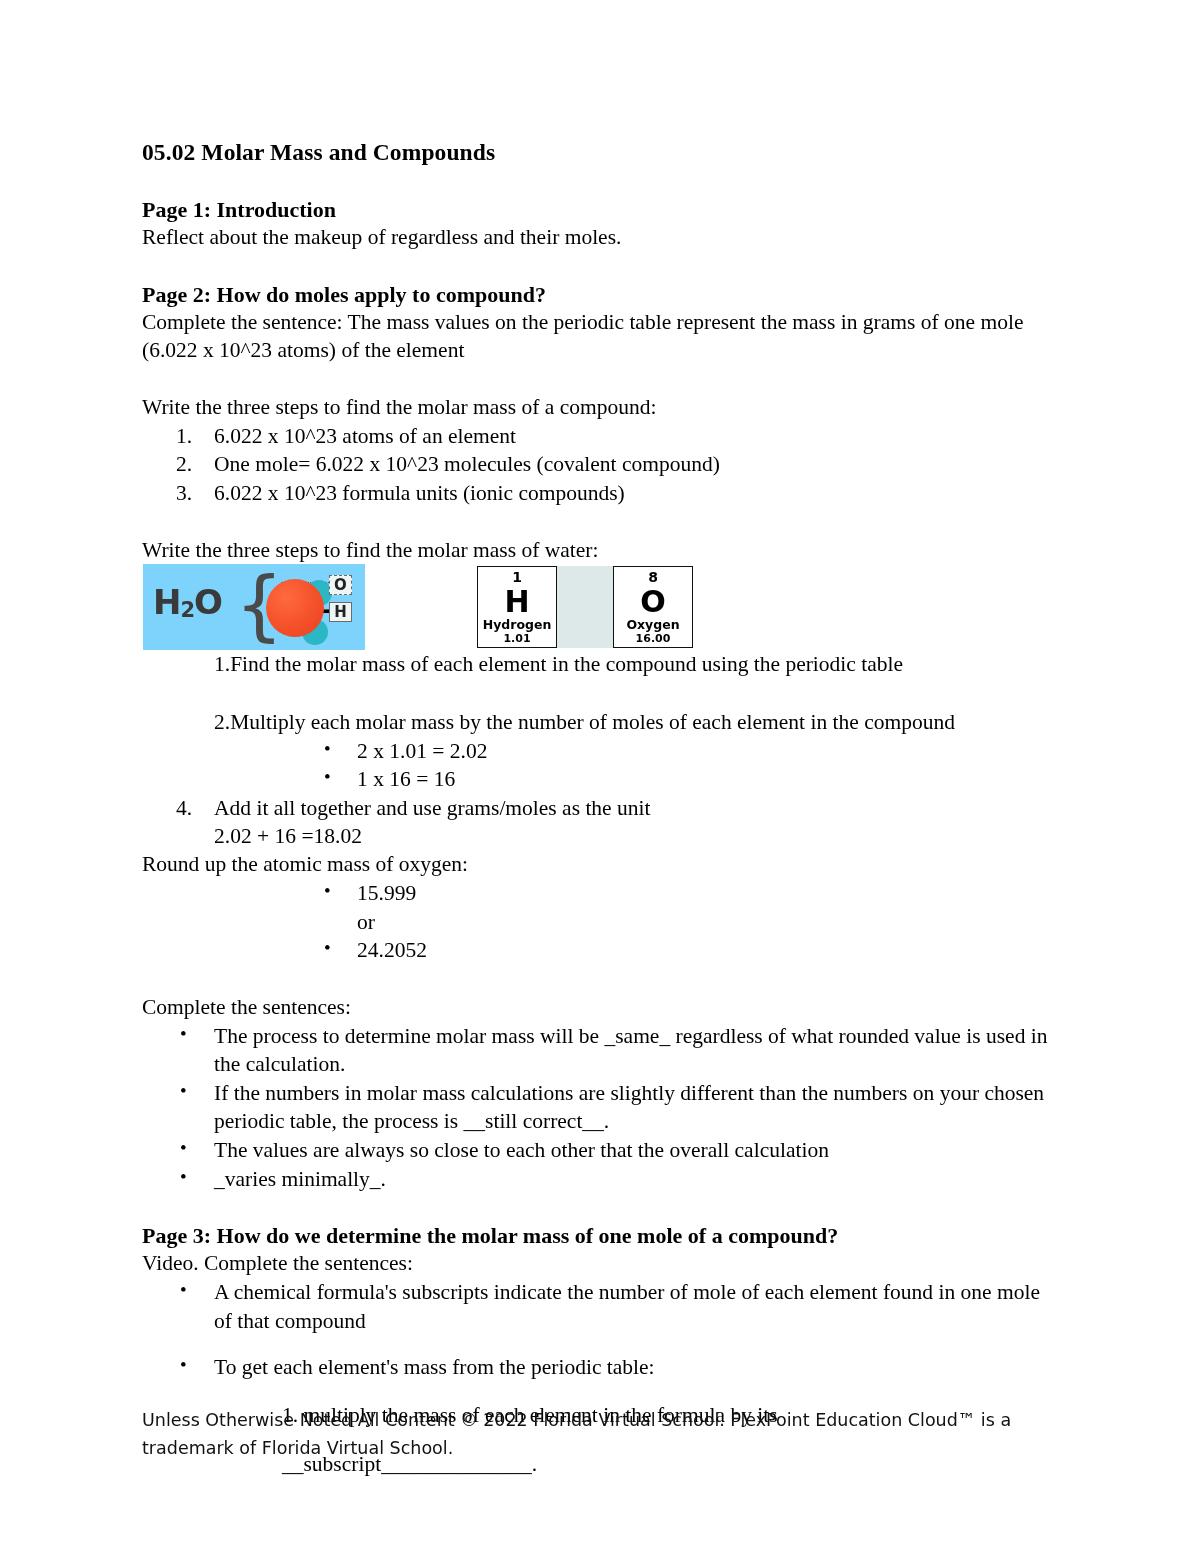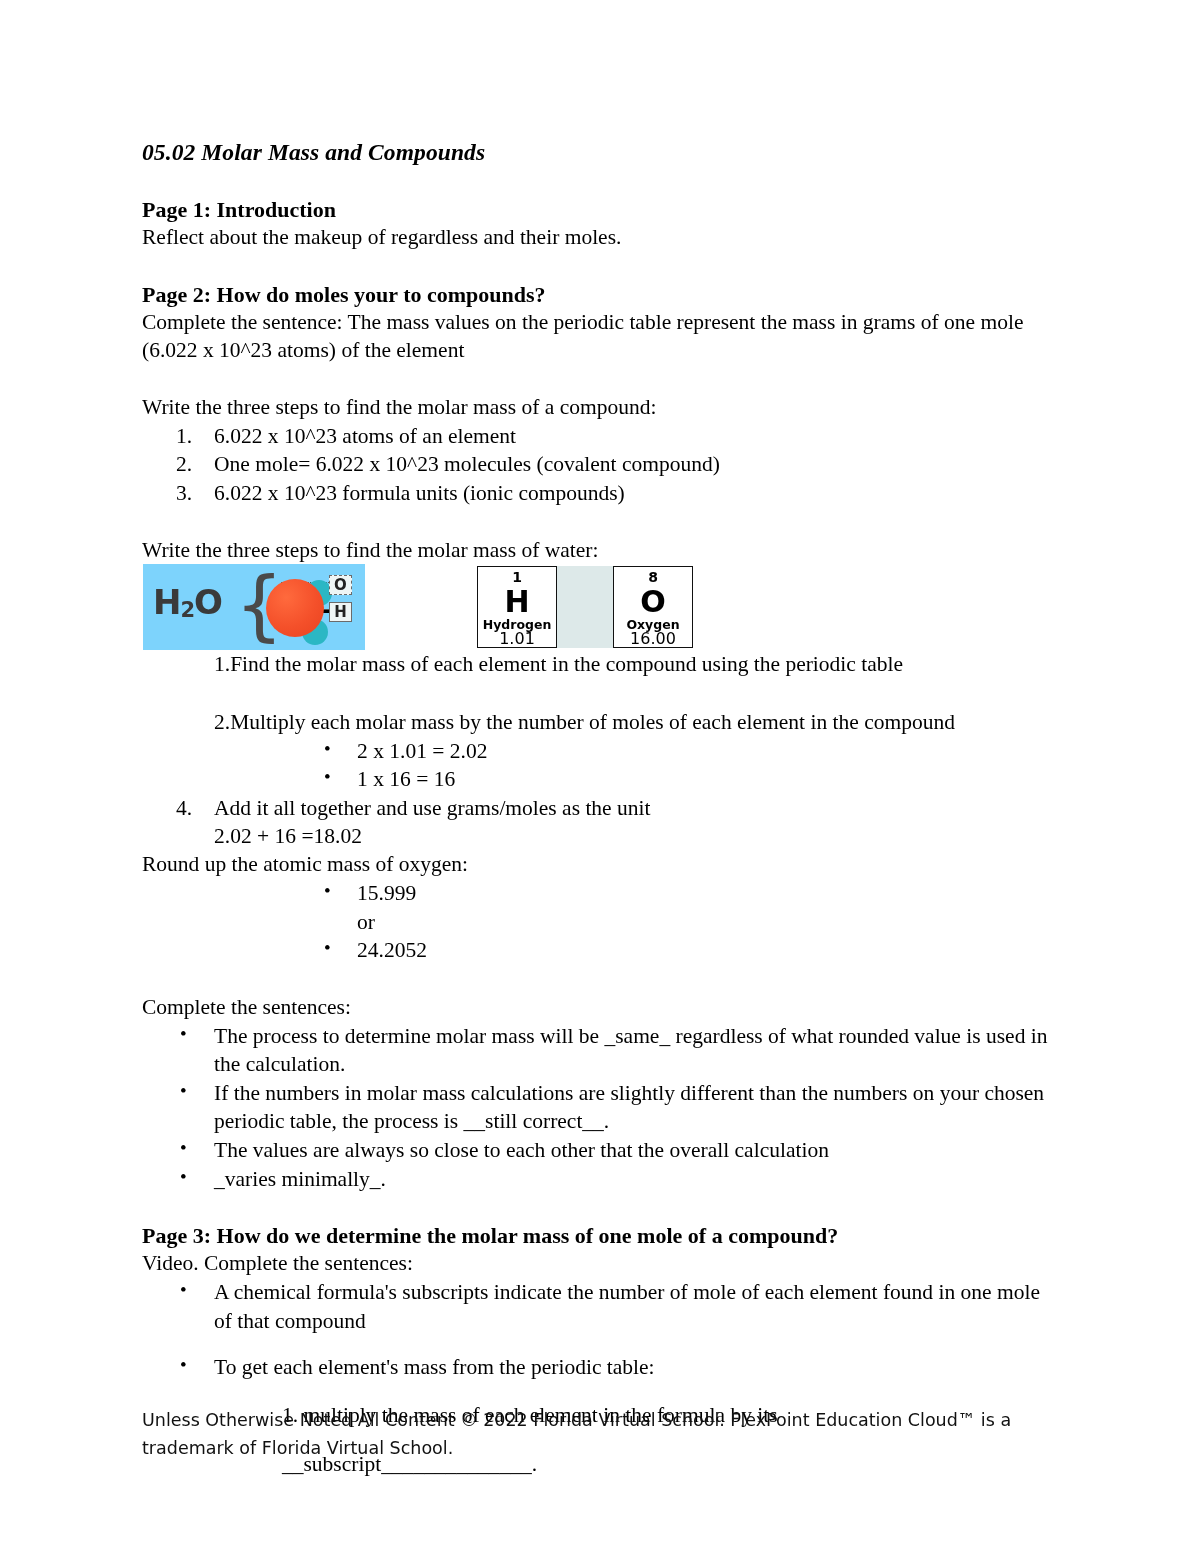--- a/index.html
+++ b/index.html
@@ -28,21 +28,20 @@
     left: 142px;
     top: 138px;
     width: 918px;
   }
   .doc-title {
     font-size: 23.5px;
     font-weight: bold;
     letter-spacing: 0.1px;
     margin: 0;
     line-height: 1.22;
-    font-style: italic;
   }
   .blank-line { height: 29px; }
   .blank-line-sm { height: 17px; }
   .heading {
     font-size: 22px;
     font-weight: bold;
     margin: 0;
     line-height: 1.28;
   }
   .para {
@@ -217,22 +216,22 @@
     font-weight: bold;
     line-height: 32px;
     margin-top: 1px;
   }
   .elem-name {
     font-size: 12.5px;
     font-weight: bold;
     line-height: 14px;
   }
   .elem-mass {
-    font-size: 16px;
-    font-weight: normal;
+    font-size: 11px;
+    font-weight: bold;
     line-height: 14px;
   }
 
   .overlap-line {
     position: relative;
     z-index: 6;
   }
 
   
   .footer {
@@ -254,21 +253,21 @@
 
     <div class="doc-title">05.02 Molar Mass and Compounds</div>
 
     <div class="blank-line"></div>
 
     <div class="heading">Page 1: Introduction</div>
     <div class="para">Reflect about the makeup of regardless and their moles.</div>
 
     <div class="blank-line"></div>
 
-    <div class="heading">Page 2: How do moles your to compounds?</div>
+    <div class="heading">Page 2: How do moles apply to compound?</div>
     <div class="para wide">Complete the sentence: The mass values on the periodic table represent the mass in grams of one mole (6.022 x 10^23 atoms) of the element</div>
 
     <div class="blank-line"></div>
 
     <div class="para">Write the three steps to find the molar mass of a compound:</div>
 
     <ol class="numlist">
       <li>
         <span class="num">1.</span>
         <span>6.022 x 10^23 atoms of an element</span>

